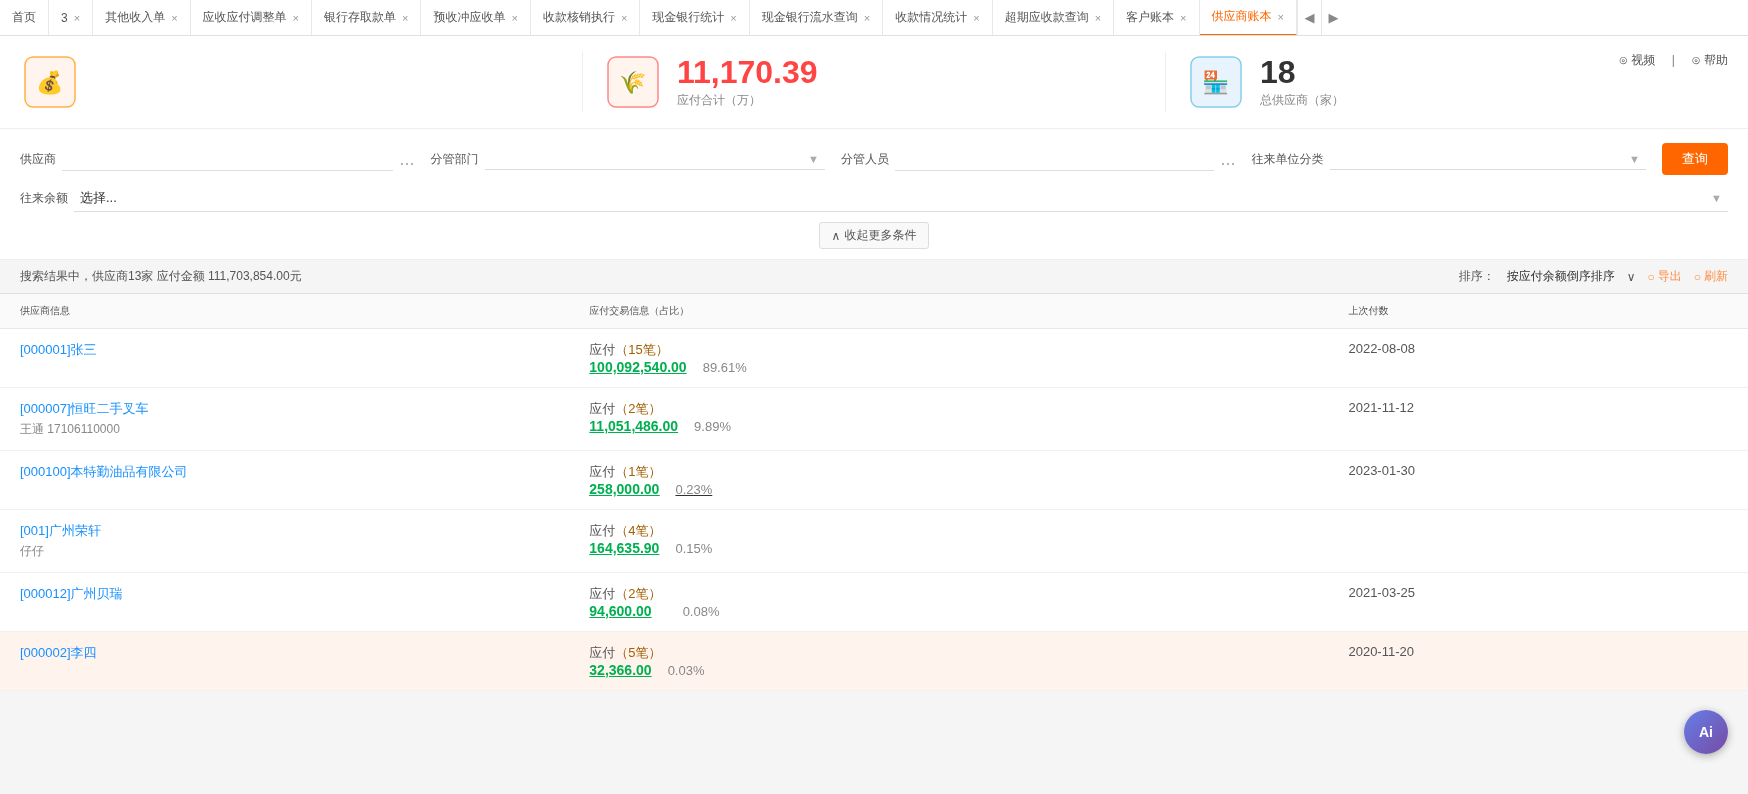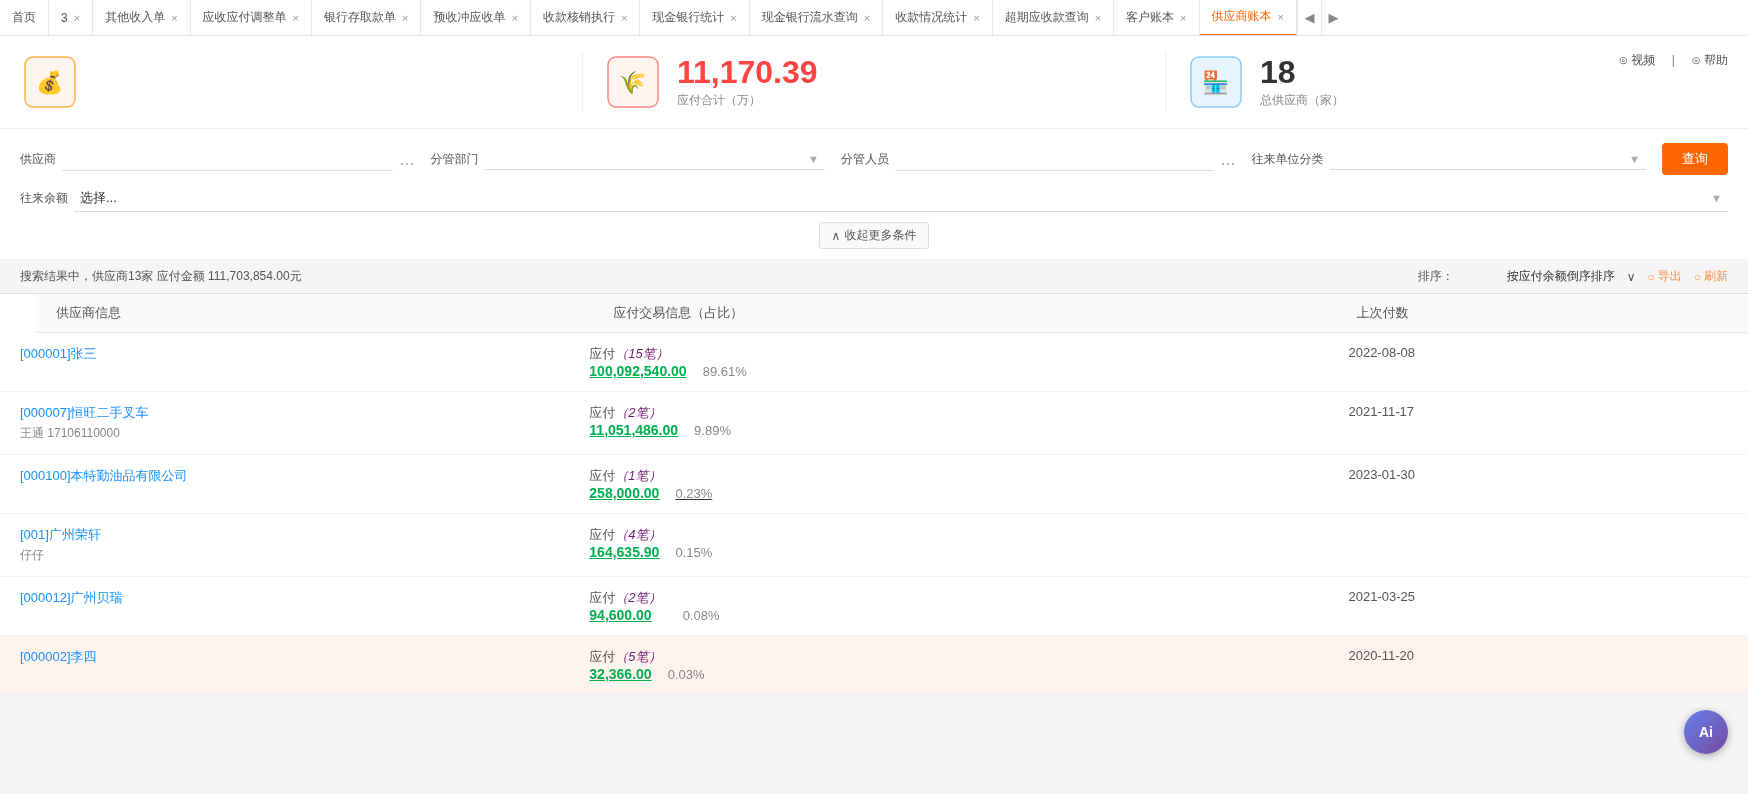--- a/index.html
+++ b/index.html
@@ -69,38 +69,38 @@
       justify-content: space-between; border-bottom: 1px solid #e0e0e0;
       font-size: 12px; color: #555;
     }
     .results-right { display: flex; align-items: center; gap: 12px; }
     .action-btn { color: #ff8c42; cursor: pointer; display: flex; align-items: center; gap: 3px; }
 
     
     .table-container { background: #fff; overflow-y: auto; }
     .table-header {
       display: flex; padding: 10px 20px; background: #fafafa;
-      border-bottom: 1px solid #e8e8e8; font-size: 13px; color: #555; font-weight: normal; margin-left: 36px;
+      border-bottom: 1px solid #e8e8e8; font-size: 10px; color: #555; font-weight: normal;
     }
     .col-supplier { flex: 3; }
     .col-transaction { flex: 4; }
     .col-lastpay { flex: 2; }
 
     .table-row {
       display: flex; padding: 12px 20px; border-bottom: 1px solid #f0f0f0;
       align-items: flex-start; font-size: 13px;
     }
     .table-row.highlighted { background: #fff3ee; }
 
     .supplier-name { color: #1890ff; cursor: pointer; text-decoration: none; font-size: 13px; }
     .supplier-contact { color: #888; font-size: 12px; margin-top: 3px; }
 
     .tx-line { display: flex; align-items: center; }
     .tx-label { color: #555; }
-    .tx-count { color: #701a75; font-style: italic; }
+    .tx-count { color: #a16207; }
     .tx-amount { color: #00b050; font-size: 14px; font-weight: bold; cursor: pointer; }
     .tx-percent { color: #888; margin-left: 8px; }
 
     .lastpay-date { color: #555; }
 
     
     ::-webkit-scrollbar { width: 6px; }
     ::-webkit-scrollbar-track { background: #f1f1f1; }
     ::-webkit-scrollbar-thumb { background: #ccc; border-radius: 3px; }
   </style>
@@ -261,21 +261,21 @@
       <span>∧</span>
       <span>收起更多条件</span>
     </div>
   </div>
 </div>
 
 <div class="results-bar">
   <span>搜索结果中，供应商13家  应付金额 111,703,854.00元</span>
   <div class="results-right">
     <span>排序：</span>
-    <span style="cursor:pointer;color:#333;margin-left:41px;">按应付余额倒序排序</span>
+    <span style="cursor:pointer;color:#333;">按应付余额倒序排序</span>
     <span style="color:#555;cursor:pointer;">∨</span>
     <span class="action-btn">
       <span>○</span>
       <span>导出</span>
     </span>
     <span class="action-btn">
       <span>○</span>
       <span>刷新</span>
     </span>
   </div>
@@ -318,21 +318,21 @@
         <div class="tx-line">
           <span class="tx-label">应付</span>
           <span class="tx-count">（2笔）</span>
         </div>
         <div style="display:flex; align-items:center; gap:8px;">
           <a class="tx-amount" href="#">11,051,486.00</a>
           <span class="tx-percent">9.89%</span>
         </div>
       </div>
       <div class="col-lastpay">
-        <span class="lastpay-date">2021-11-17</span>
+        <span class="lastpay-date">2021-11-12</span>
       </div>
     </div>
       <div class="table-row">
       <div class="col-supplier">
         <a class="supplier-name" href="#">[000100]本特勤油品有限公司</a>
         
       </div>
       <div class="col-transaction">
         <div class="tx-line">
           <span class="tx-label">应付</span>

